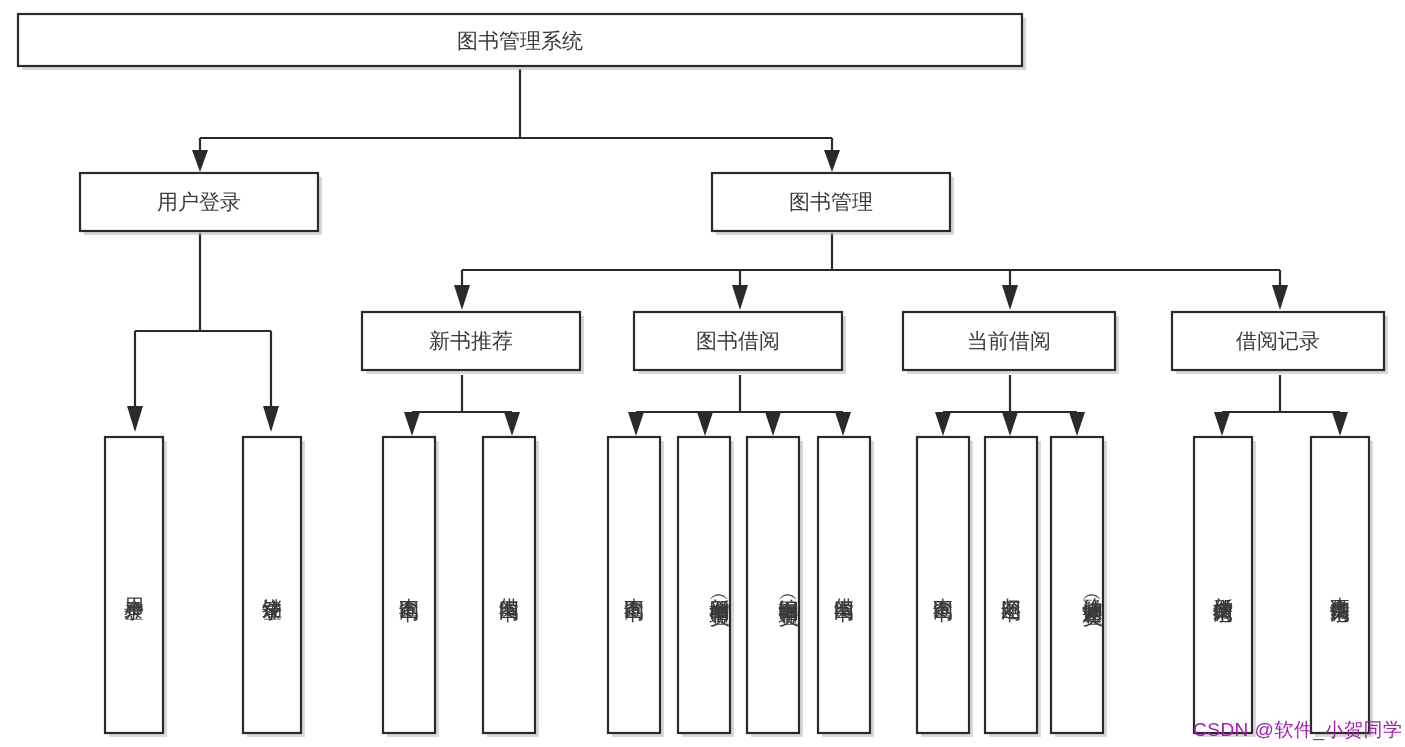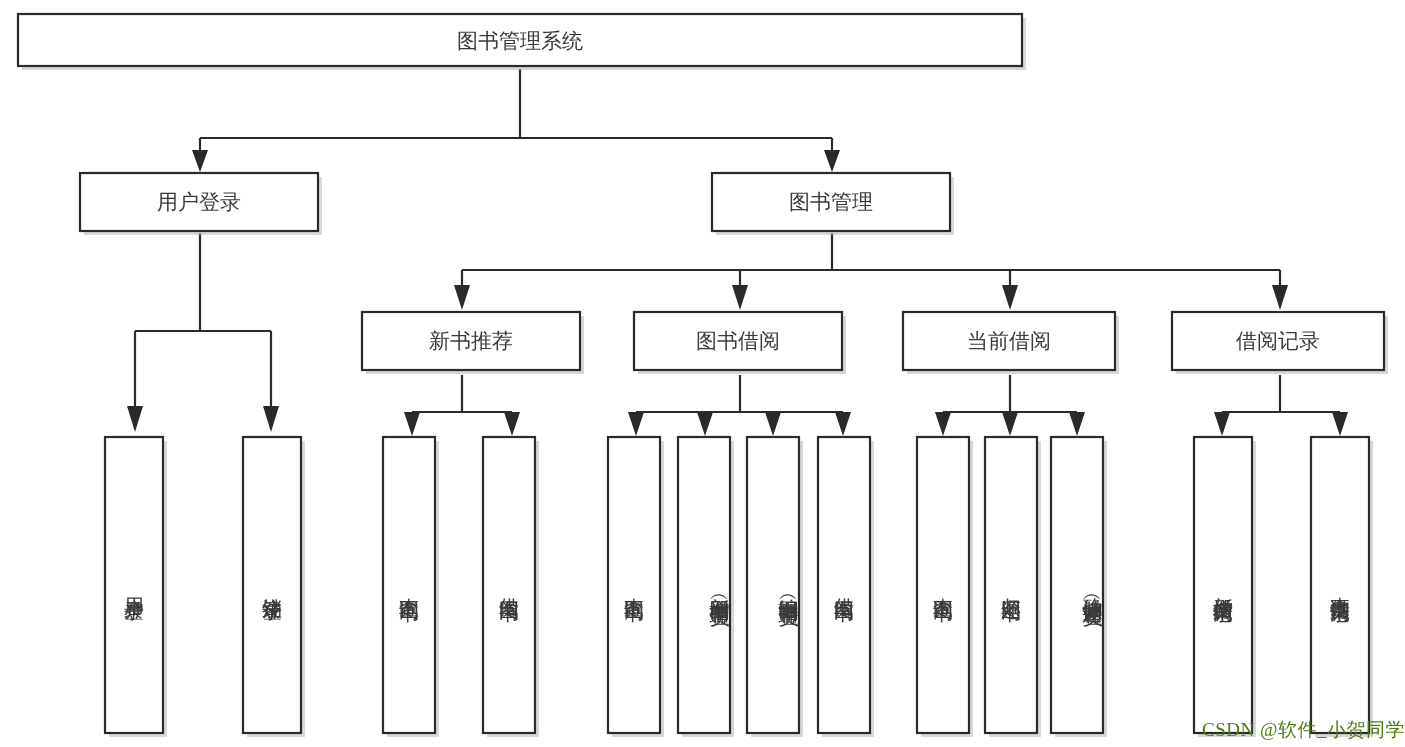--- a/index.html
+++ b/index.html
@@ -67,26 +67,25 @@
     display: flex;
     justify-content: center;
     align-items: flex-start;
     pointer-events: none;
   }
   .vlabel.centered {
     align-items: center;
   }
   .watermark {
     position: absolute;
-    font-family: Liberation Serif, serif;
+    font-family: Liberation Sans, sans-serif;
     font-size: 19px;
-    color: #4d7c0f;
+    color: #a21caf;
     white-space: nowrap;
     letter-spacing: 0.5px;
-    padding-left: 9px;
   }
 </style>
 </head>
 <body>
 
 <div id="diagram-root">
 
   <svg id="tree-svg" viewBox="0 0 1405 747">
 
     <g>

